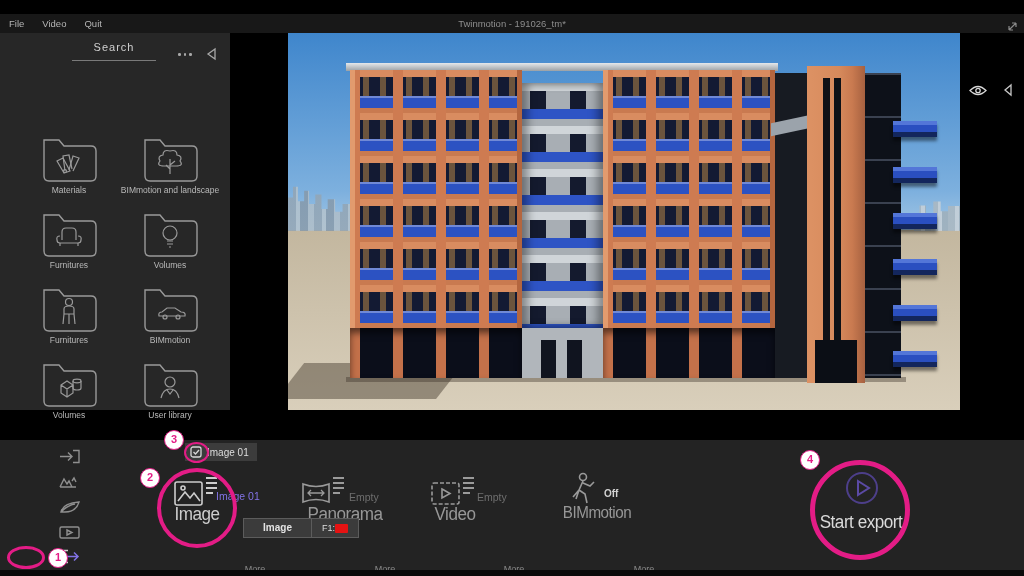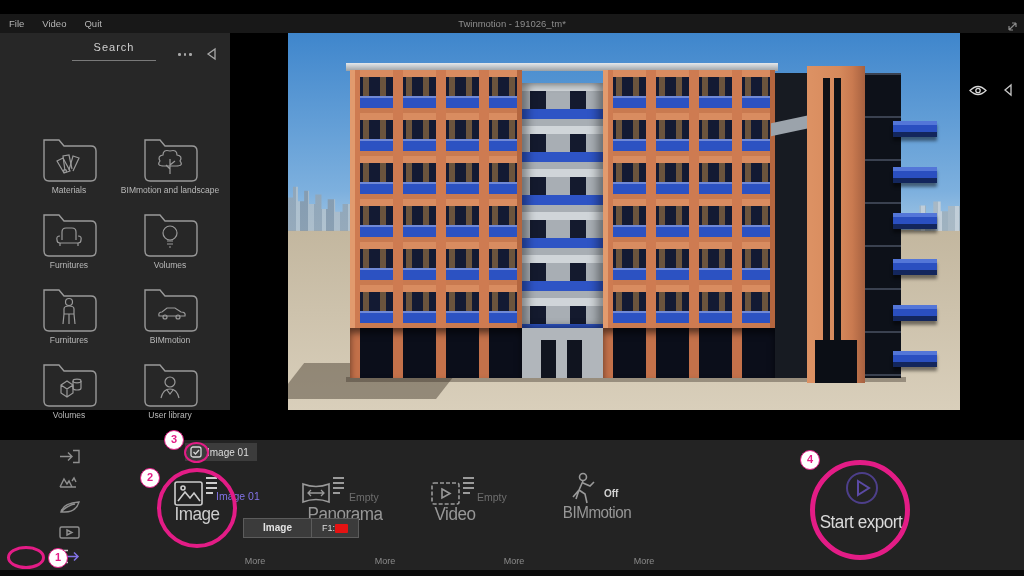--- a/index.html
+++ b/index.html
@@ -130,21 +130,21 @@
   .st-pano{left:349px; top:51px; color:#6e6e6e;}
   .st-video{left:477px; top:51px; color:#6e6e6e;}
   .st-bim{left:604px; top:48px; color:#d2d2d2; font-weight:bold; font-size:10px;}
   .fmt-toolbar { position:absolute; left:243px; top:78px; width:116px; height:20px; background:#3b3b3b;
     border:1px solid #5c5c5c; display:flex; z-index:5; }
   .fmt-left { width:68px; border-right:1px solid #5c5c5c; color:#e3e3e3; font-size:10px; font-weight:bold;
     text-align:center; line-height:18px; }
   .fmt-right { flex:1; display:flex; align-items:center; justify-content:center; gap:0;
     color:#dddddd; font-size:9px; }
   .fmt-swatch { width:13px; height:9px; border-radius:1px; }
-  .more { position:absolute; top:116px; width:60px; text-align:center; color:#8a8a8a; font-size:9px; }
+  .more { position:absolute; top:124px; width:60px; text-align:center; color:#8a8a8a; font-size:9px; }
   .m0{left:225px;} .m1{left:355px;} .m2{left:484px;} .m3{left:614px;}
   .bottom-strip { left:0; top:570px; width:1024px; height:6px; background:#0a0a0a; }
 
   
   .ann-badge { position:absolute; width:20px; height:20px; border-radius:50%; background:#fff;
     border:1.5px solid #e31c86; color:#e31c86; font-size:11px; font-weight:bold; text-align:center;
     line-height:17px; z-index:20; }
   .ring { position:absolute; border:4px solid #e31c86; border-radius:50%; z-index:18; }
   .ring-strip { left:7px; top:546px; width:38px; height:23px; border-width:3px; }
   .ring-check { left:184px; top:442px; width:25px; height:21px; border-width:2.5px; }

